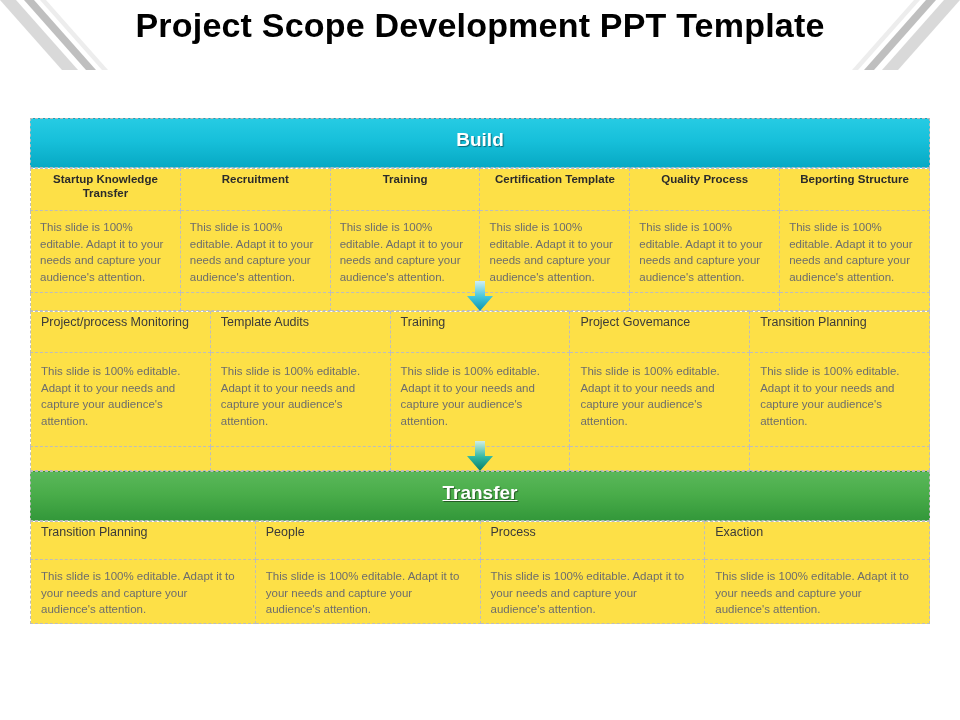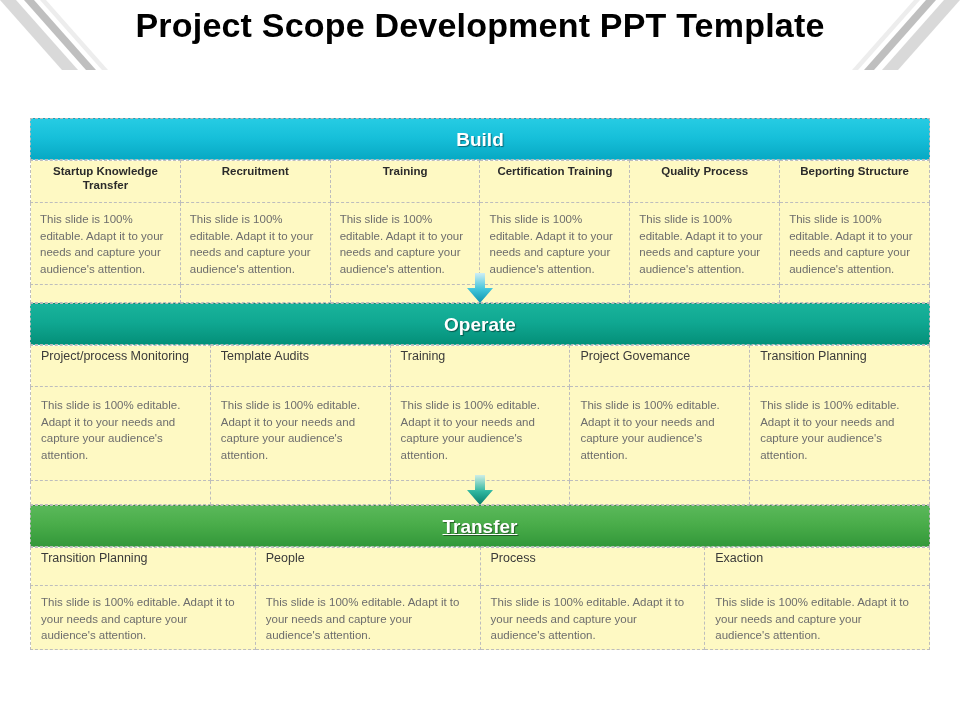--- a/index.html
+++ b/index.html
@@ -48,21 +48,21 @@
     left: 30px;
     top: 118px;
     width: 900px;
   }
 
   .section { width: 100%; }
 
   
   .banner {
     width: 100%;
-    height: 42px;
+    height: 50px;
     line-height: 42px;
     text-align: center;
     color: #ffffff;
     font-size: 19px;
     font-weight: bold;
     text-shadow: 1px 1px 1px rgba(0,0,0,0.45);
     border: 1px dashed #b9b9b9;
   }
   .banner.build {
     background: linear-gradient(to bottom, #26cbe3 0%, #17c0da 45%, #07a9c4 100%);
@@ -76,21 +76,21 @@
   }
 
   
   table.grid {
     width: 100%;
     border-collapse: collapse;
     table-layout: fixed;
   }
   table.grid td {
     border: 1px dashed #bdbdbd;
-    background: #fef9c3;
+    background: #fde047;
     vertical-align: top;
   }
 
   
   .build-head td {
     height: 42px;
     text-align: center;
     vertical-align: middle;
     font-size: 11.5px;
     font-weight: bold;
@@ -189,21 +189,21 @@
 
     <div class="section">
       <div class="banner build">Build</div>
 
       <table class="grid">
         <tbody>
             <tr class="build-head">
           <td>Startup Knowledge Transfer</td>
           <td>Recruitment</td>
           <td>Training</td>
-          <td>Certification Training</td>
+          <td>Certification Template</td>
           <td>Quality Process</td>
           <td class="raised">Beporting Structure</td>
         </tr>
         <tr class="build-body">
           <td>This slide is 100% editable. Adapt it to your needs and capture your audience's attention.</td>
           <td>This slide is 100% editable. Adapt it to your needs and capture your audience's attention.</td>
           <td>This slide is 100% editable. Adapt it to your needs and capture your audience's attention.</td>
           <td>This slide is 100% editable. Adapt it to your needs and capture your audience's attention.</td>
           <td>This slide is 100% editable. Adapt it to your needs and capture your audience's attention.</td>
           <td>This slide is 100% editable. Adapt it to your needs and capture your audience's attention.</td>
@@ -227,21 +227,20 @@
             <stop offset="0%" stop-color="#cfeef5"></stop>
             <stop offset="55%" stop-color="#3fc4da"></stop>
             <stop offset="100%" stop-color="#0c93ac"></stop>
           </linearGradient>
         </defs>
         <polygon points="8,0 18,0 18,15 26,15 13,30 0,15 8,15" fill="url(#gradArrow1)"></polygon>
       </svg>
     </div>
 
     <div class="section">
-      <div class="banner operate">Operate</div>
 
       <table class="grid">
         <tbody>
             <tr class="operate-head">
           <td>Project/process Monitoring</td>
           <td>Template Audits</td>
           <td>Training</td>
           <td>Project Govemance</td>
           <td>Transition Planning</td>
         </tr>

